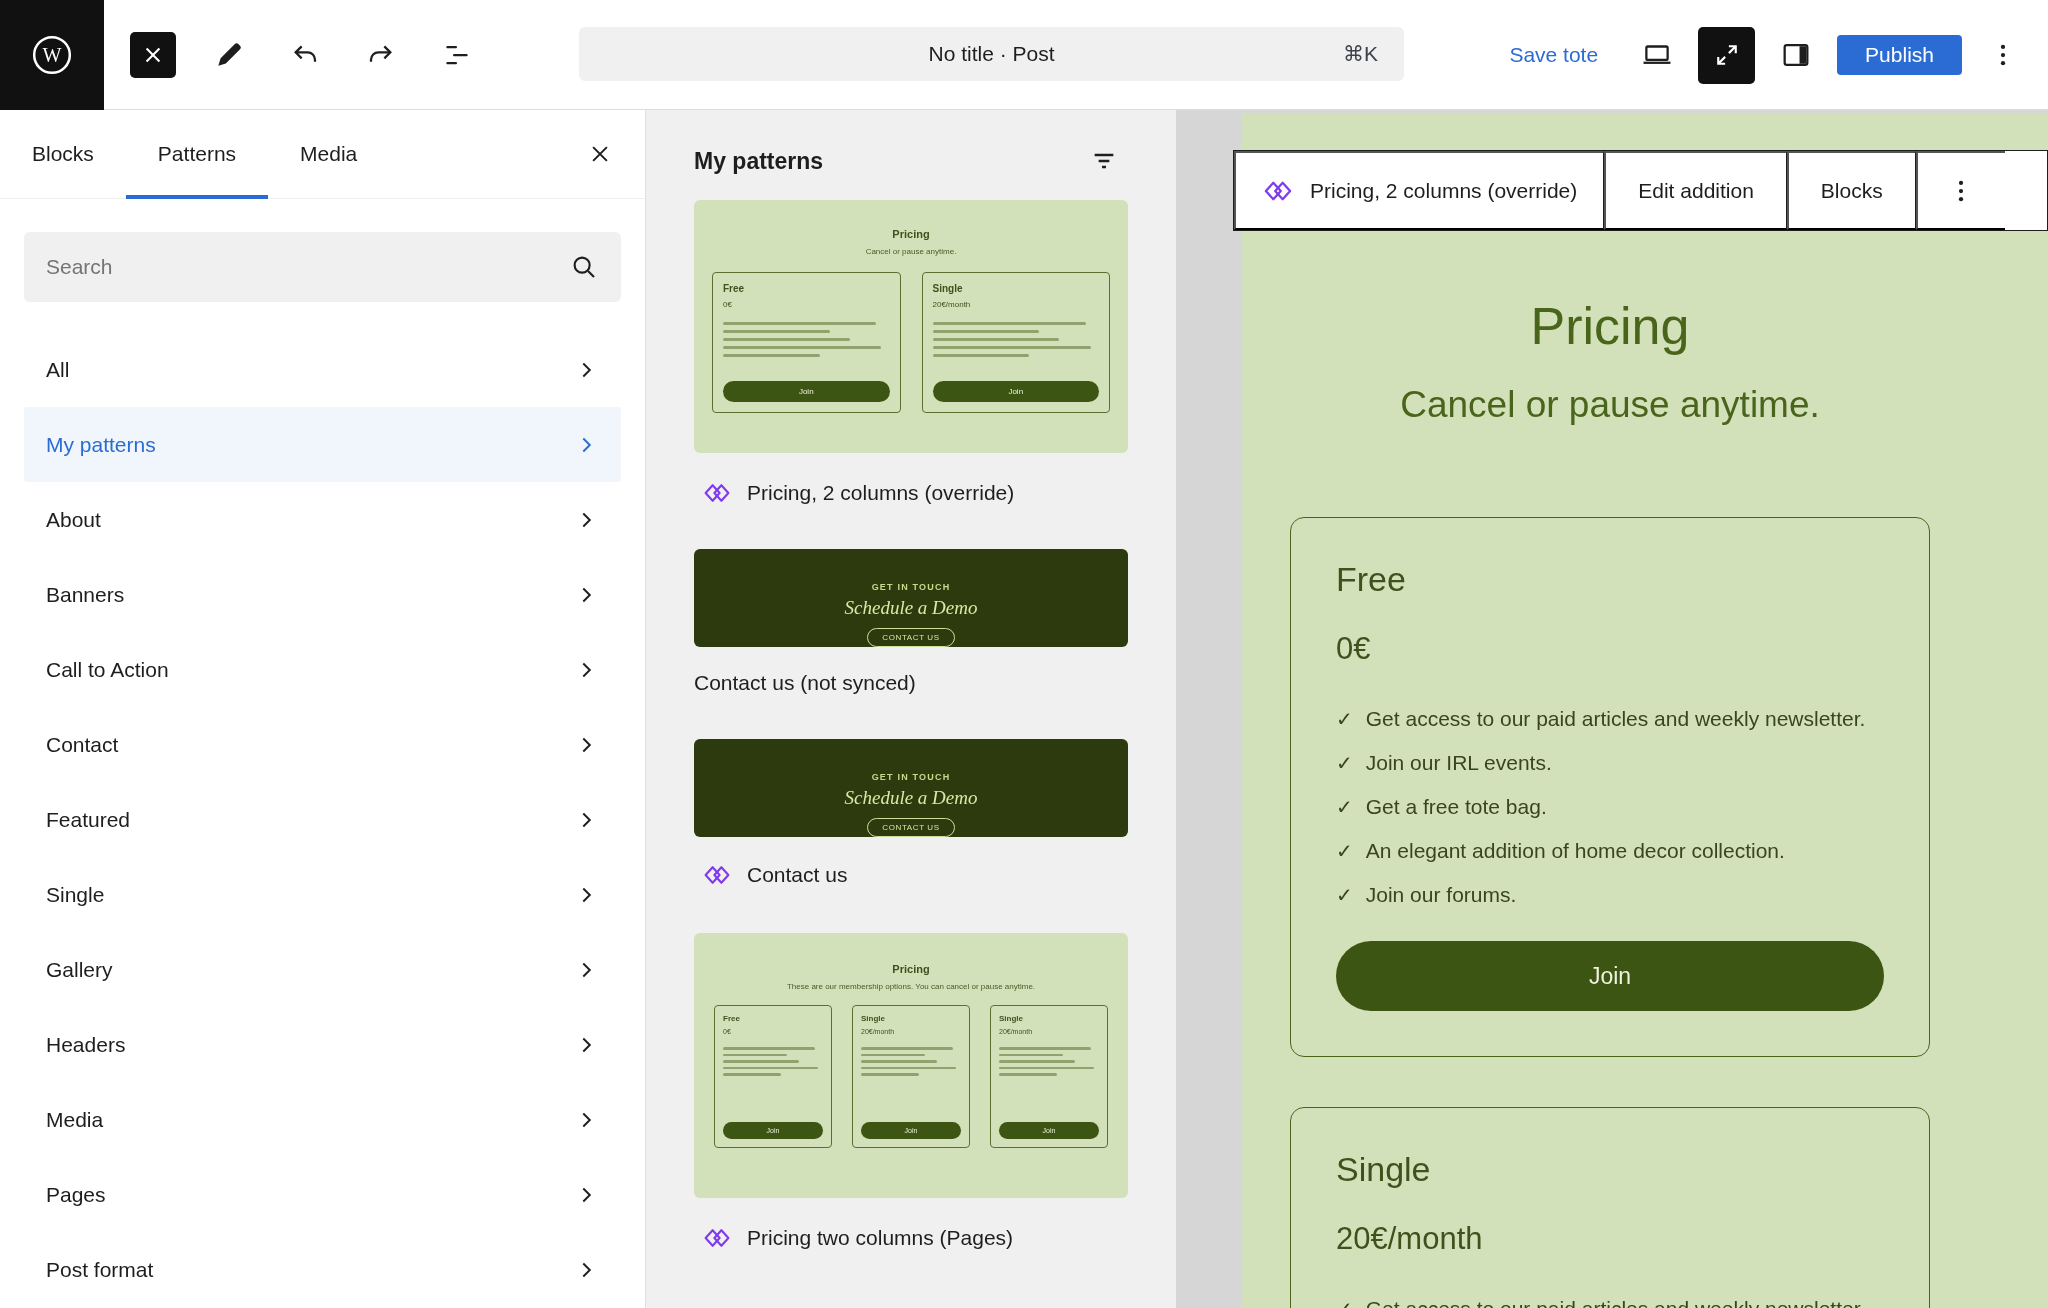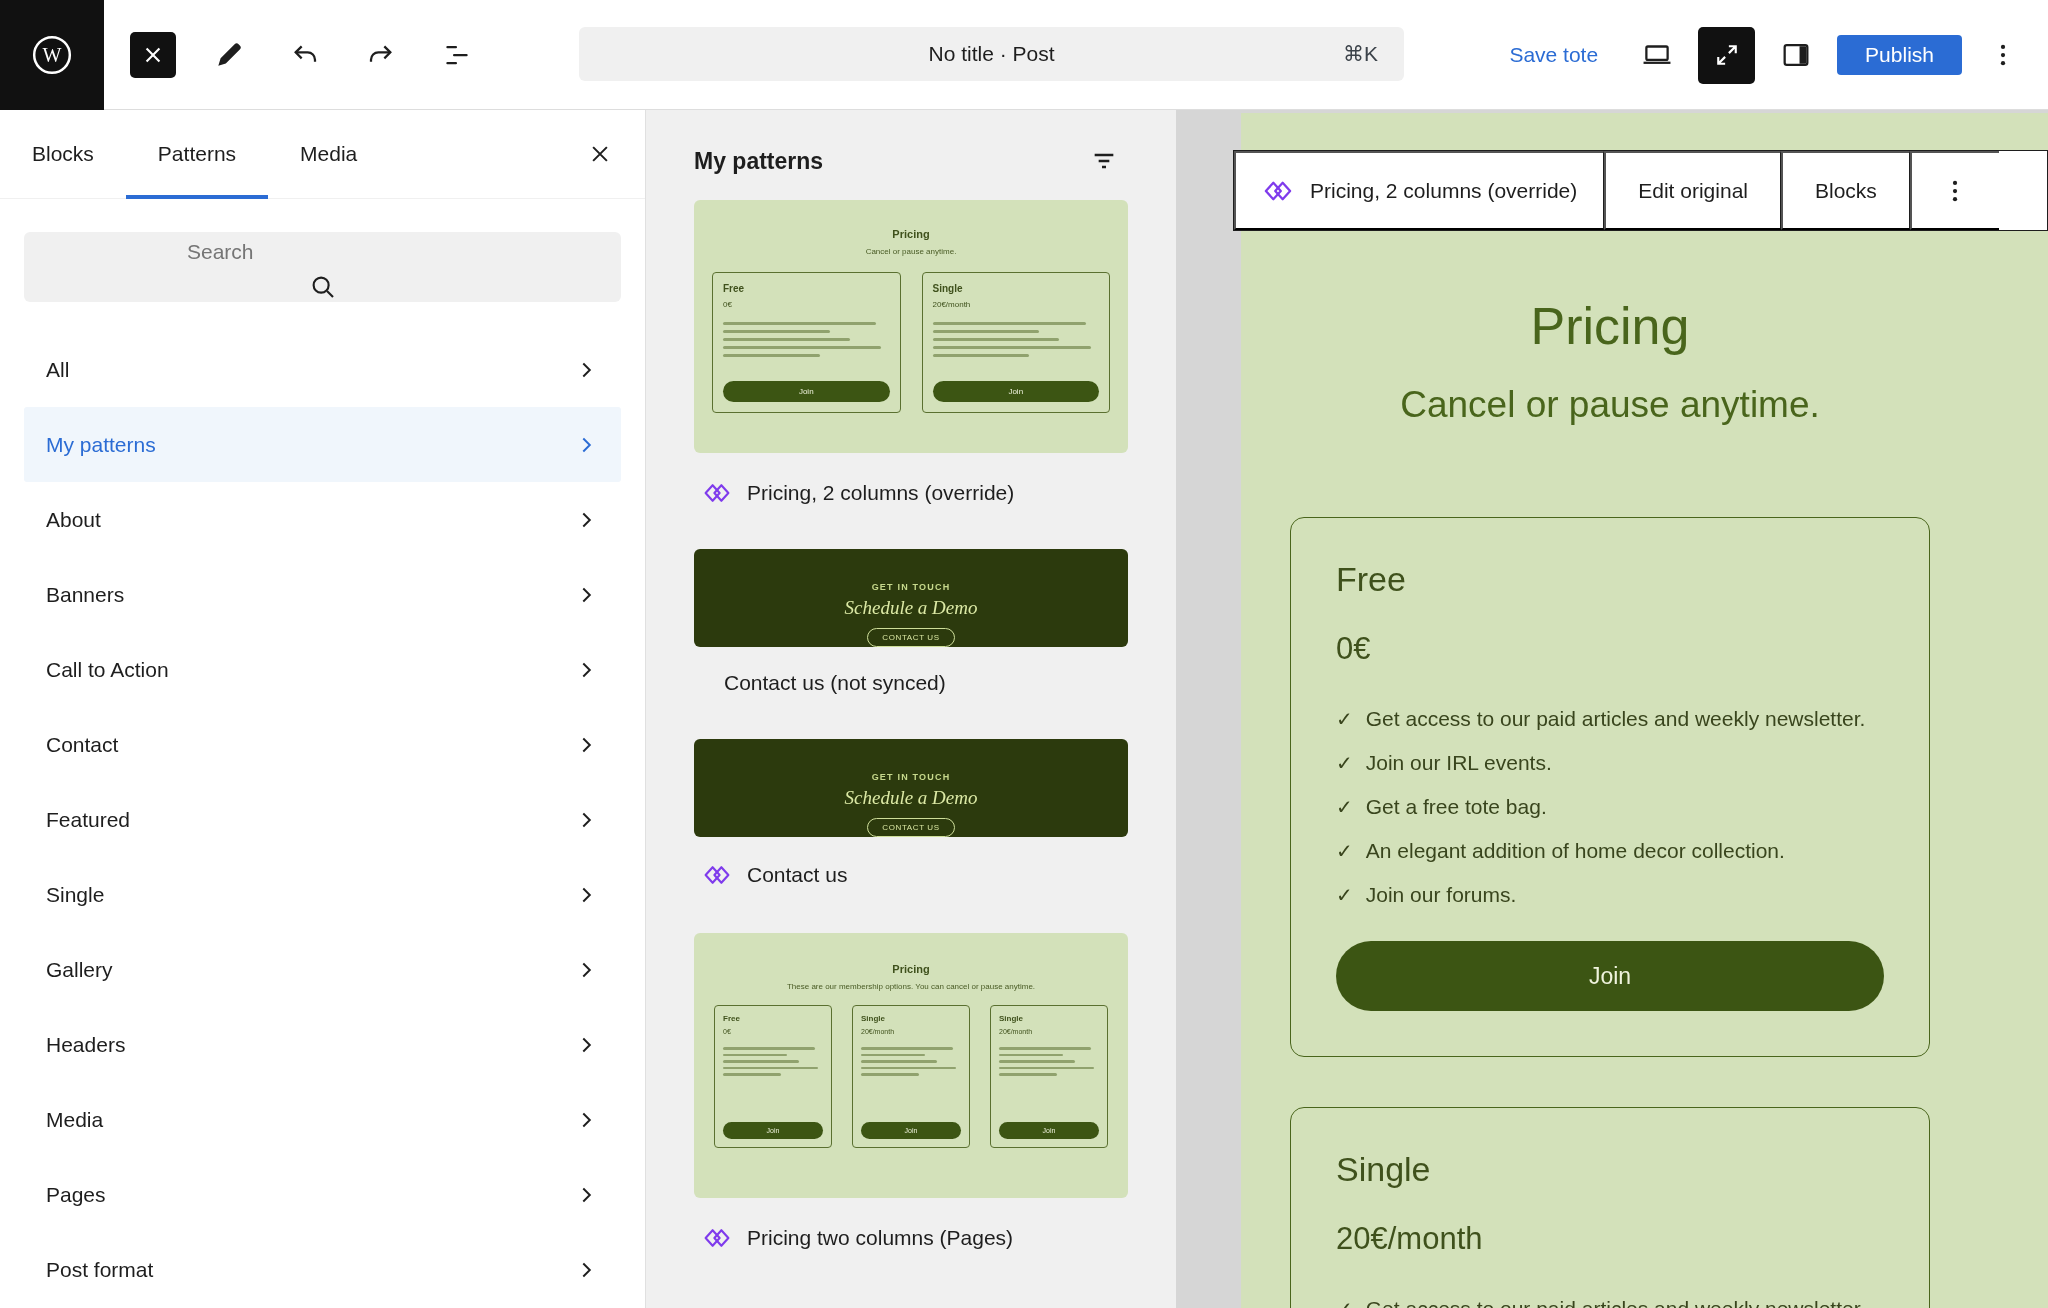--- a/index.html
+++ b/index.html
@@ -31,21 +31,21 @@
 
   
   .sidebar { position:absolute; left:0; top:110px; width:646px; bottom:0; background:#fff;
     border-right:1px solid #e0e0e0; overflow:hidden; }
   .tabs { height:89px; display:flex; align-items:stretch; position:relative; border-bottom:1px solid #f0f0f0; }
   .tab { padding:16px 32px; display:flex; align-items:center; position:relative; font-size:21px; cursor:pointer; }
   .tab.active::after { content:""; position:absolute; left:0; right:0; bottom:-1px; height:4px; background:#2b6cd4; }
   .tabs-close { position:absolute; right:20px; top:50%; transform:translateY(-50%); width:50px; height:50px;
     display:flex; align-items:center; justify-content:center; cursor:pointer; background:none; border:none; }
   .search-box { margin:33px 24px 0; height:70px; background:#f0f0f0; border-radius:6px; display:flex;
-    align-items:center; padding:0 22px;flex-direction:column; }
+    align-items:center; padding:0 22px; }
   .search-box input { flex:1; border:none; background:transparent; font-size:21px; color:#1e1e1e; outline:none;
     font-family:"Liberation Sans", sans-serif; }
   .search-box input::placeholder { color:#757575; }
   .cat-list { margin:30px 24px 0; }
   .cat-row { height:75px; display:flex; align-items:center; justify-content:space-between; padding:0 22px;
     font-size:21px; border-radius:3px; cursor:pointer; color:#1e1e1e; }
   .cat-row.selected { background:#f0f6fc; color:#2b6cd4; }
   .cat-row .chev { display:flex; color:#1e1e1e; }
   .cat-row.selected .chev { color:#2b6cd4; }
 
@@ -53,21 +53,21 @@
   .panel { position:absolute; left:646px; top:110px; width:530px; bottom:0; background:#f0f0f0;
     padding:0 48px; overflow:hidden; }
   .panel-header { margin-top:36px; height:30px; display:flex; align-items:center; justify-content:space-between; }
   .panel-title { font-size:23px; font-weight:600; }
   .filter-btn { width:48px; height:48px; display:flex; align-items:center; justify-content:center;
     background:none; border:none; cursor:pointer; }
   .pattern-card { border-radius:6px; overflow:hidden; cursor:pointer; }
   .card-green { background:#d3e1ba; }
   .card-dark { background:#2c3a0d; }
   .pattern-label { display:flex; align-items:center; gap:15px; height:28px; font-size:21px; padding-left:8px; }
-  .pattern-label.no-icon { padding-left:0;margin-left:30px; }
+  .pattern-label.no-icon { padding-left:0; }
 
   .mini-title { text-align:center; font-size:11px; font-weight:600; color:#3f511c; }
   .mini-sub { text-align:center; font-size:8px; color:#4a5c26; margin-top:7px; }
   .mini-plans { display:flex; padding:0 18px; gap:21px; margin-top:16px; }
   .mini-plans.cols3 { padding:0 20px; gap:20px; margin-top:14px; }
   .mini-plan { flex:1; border:1px solid #5a7030; border-radius:4px; padding:10px; height:141px;
     display:flex; flex-direction:column; background:transparent; }
   .cols3 .mini-plan { height:143px; padding:8px; }
   .mini-plan-name { font-size:10px; font-weight:600; color:#3f511c; }
   .cols3 .mini-plan-name { font-size:8px; }
@@ -452,21 +452,21 @@
   <main class="canvas">
 
     <div class="block-toolbar">
       <button class="bt-sec bt-name">
         <svg viewBox="0 0 24 24" width="32" height="32">
           <path d="M8.5 5.8 14.1 12l-5.6 6.2L2.9 12z" fill="none" stroke="#7f3bec" stroke-width="1.7" stroke-linejoin="round"></path>
           <path d="M15.5 5.8 21.1 12l-5.6 6.2L9.9 12z" fill="none" stroke="#7f3bec" stroke-width="1.7" stroke-linejoin="round"></path>
         </svg>
         <span>Pricing, 2 columns (override)</span>
       </button>
-      <button class="bt-sec bt-text">Edit original</button>
+      <button class="bt-sec bt-text">Edit addition</button>
       <button class="bt-sec bt-text">Blocks</button>
       <button class="bt-sec bt-kebab">
         <svg viewBox="0 0 24 24" width="30" height="30" fill="#1e1e1e">
           <circle cx="12" cy="5.5" r="1.7"></circle>
             <circle cx="12" cy="12" r="1.7"></circle>
             <circle cx="12" cy="18.5" r="1.7"></circle>
         </svg>
       </button>
     </div>
 

